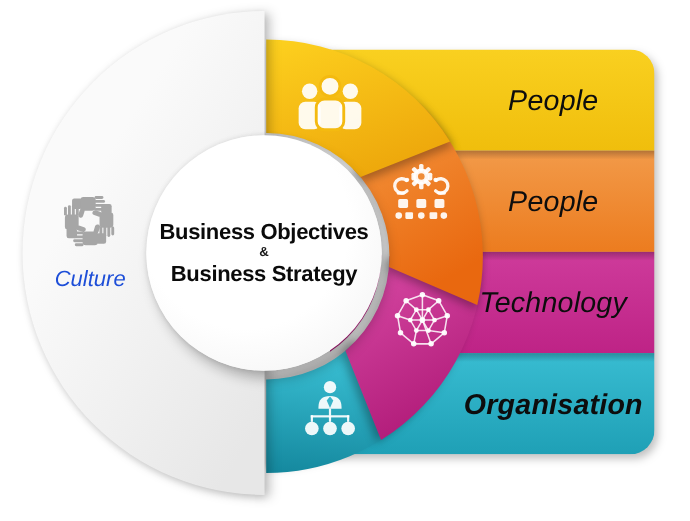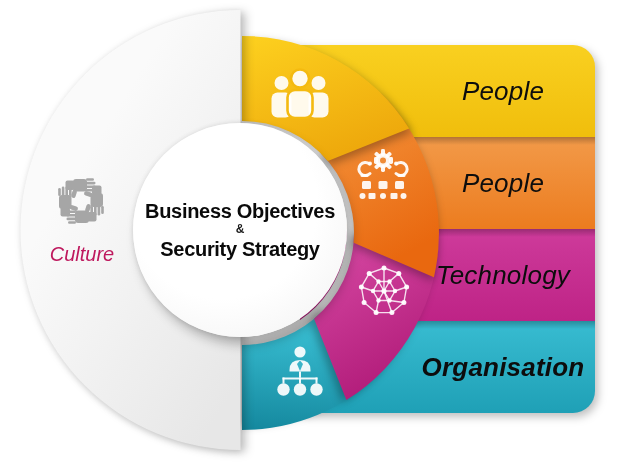--- a/index.html
+++ b/index.html
@@ -35,21 +35,21 @@
     background:radial-gradient(circle at 42% 38%, #ffffff 52%, #f0f0f0 100%);
     box-shadow:5px 7px 12px rgba(0,0,0,0.28), 0 0 5px rgba(0,0,0,0.10);
     z-index:3;display:flex;flex-direction:column;align-items:center;justify-content:center;
     text-align:right;
   }
   .center-title{font-weight:bold;font-size:20px;line-height:1.12;color:#0a0a0a;letter-spacing:-0.3px;}
   .center-amp{font-weight:bold;font-size:12px;color:#1a1a1a;line-height:1.1;margin:1px 0;}
   
   .culture-label{
     position:absolute;left:20px;top:243px;width:124px;z-index:3;
-    text-align:center;font-style:italic;font-size:20px;color:#be185d;
+    text-align:center;font-style:italic;font-size:20px;color:#1d4ed8;
   }
   .icon{position:absolute;z-index:4;}
 </style>
 </head>
 <body>
 
 <div class="stage">
 
   <div class="bars">
     <div class="bar-row row-people">
@@ -96,21 +96,21 @@
     <path d="M354,233 L439,233 A197,197 0 0 1 346.4,400.1 L314,318.8 A112,112 0 0 0 354,233 Z" fill="url(#gM)" style="filter:drop-shadow(-4px 2px 4px rgba(0,0,0,0.30));"></path>
     <path d="M321.2,153.8 L381.3,93.7 A197,197 0 0 1 433.9,277.3 L353.6,242.8 A112,112 0 0 0 321.2,153.8 Z" fill="url(#gO)" style="filter:drop-shadow(-1px 4px 4px rgba(0,0,0,0.30));"></path>
     <path d="M242,121 L242,36 A197,197 0 0 1 409.1,128.6 L327.8,161 A112,112 0 0 0 242,121 Z" fill="url(#gY)" style="filter:drop-shadow(3px 4px 4px rgba(0,0,0,0.30));"></path>
 
     <path d="M240.5,10 A220,220 0 1 0 240.5,450 Z" fill="url(#gDisc)" style="filter:drop-shadow(5px 2px 5px rgba(0,0,0,0.22)) drop-shadow(0 2px 3px rgba(0,0,0,0.10));"></path>
   </svg>
 
   <div class="center-circle">
     <div class="center-title">Business Objectives</div>
     <div class="center-amp">&amp;</div>
-    <div class="center-title">Security Strategy</div>
+    <div class="center-title">Business Strategy</div>
   </div>
 
   <div class="culture-label">Culture</div>
 
   <svg class="icon" style="left:268px;top:65px;" width="64" height="56" viewBox="0 0 64 56">
     <g fill="#ffffff" fill-opacity="0.92">
       <circle cx="13.5" cy="18" r="7"></circle>
       <rect x="3.5" y="27.5" width="20" height="25" rx="6"></rect>
       <circle cx="50.5" cy="18" r="7"></circle>
       <rect x="40.5" y="27.5" width="20" height="25" rx="6"></rect>

